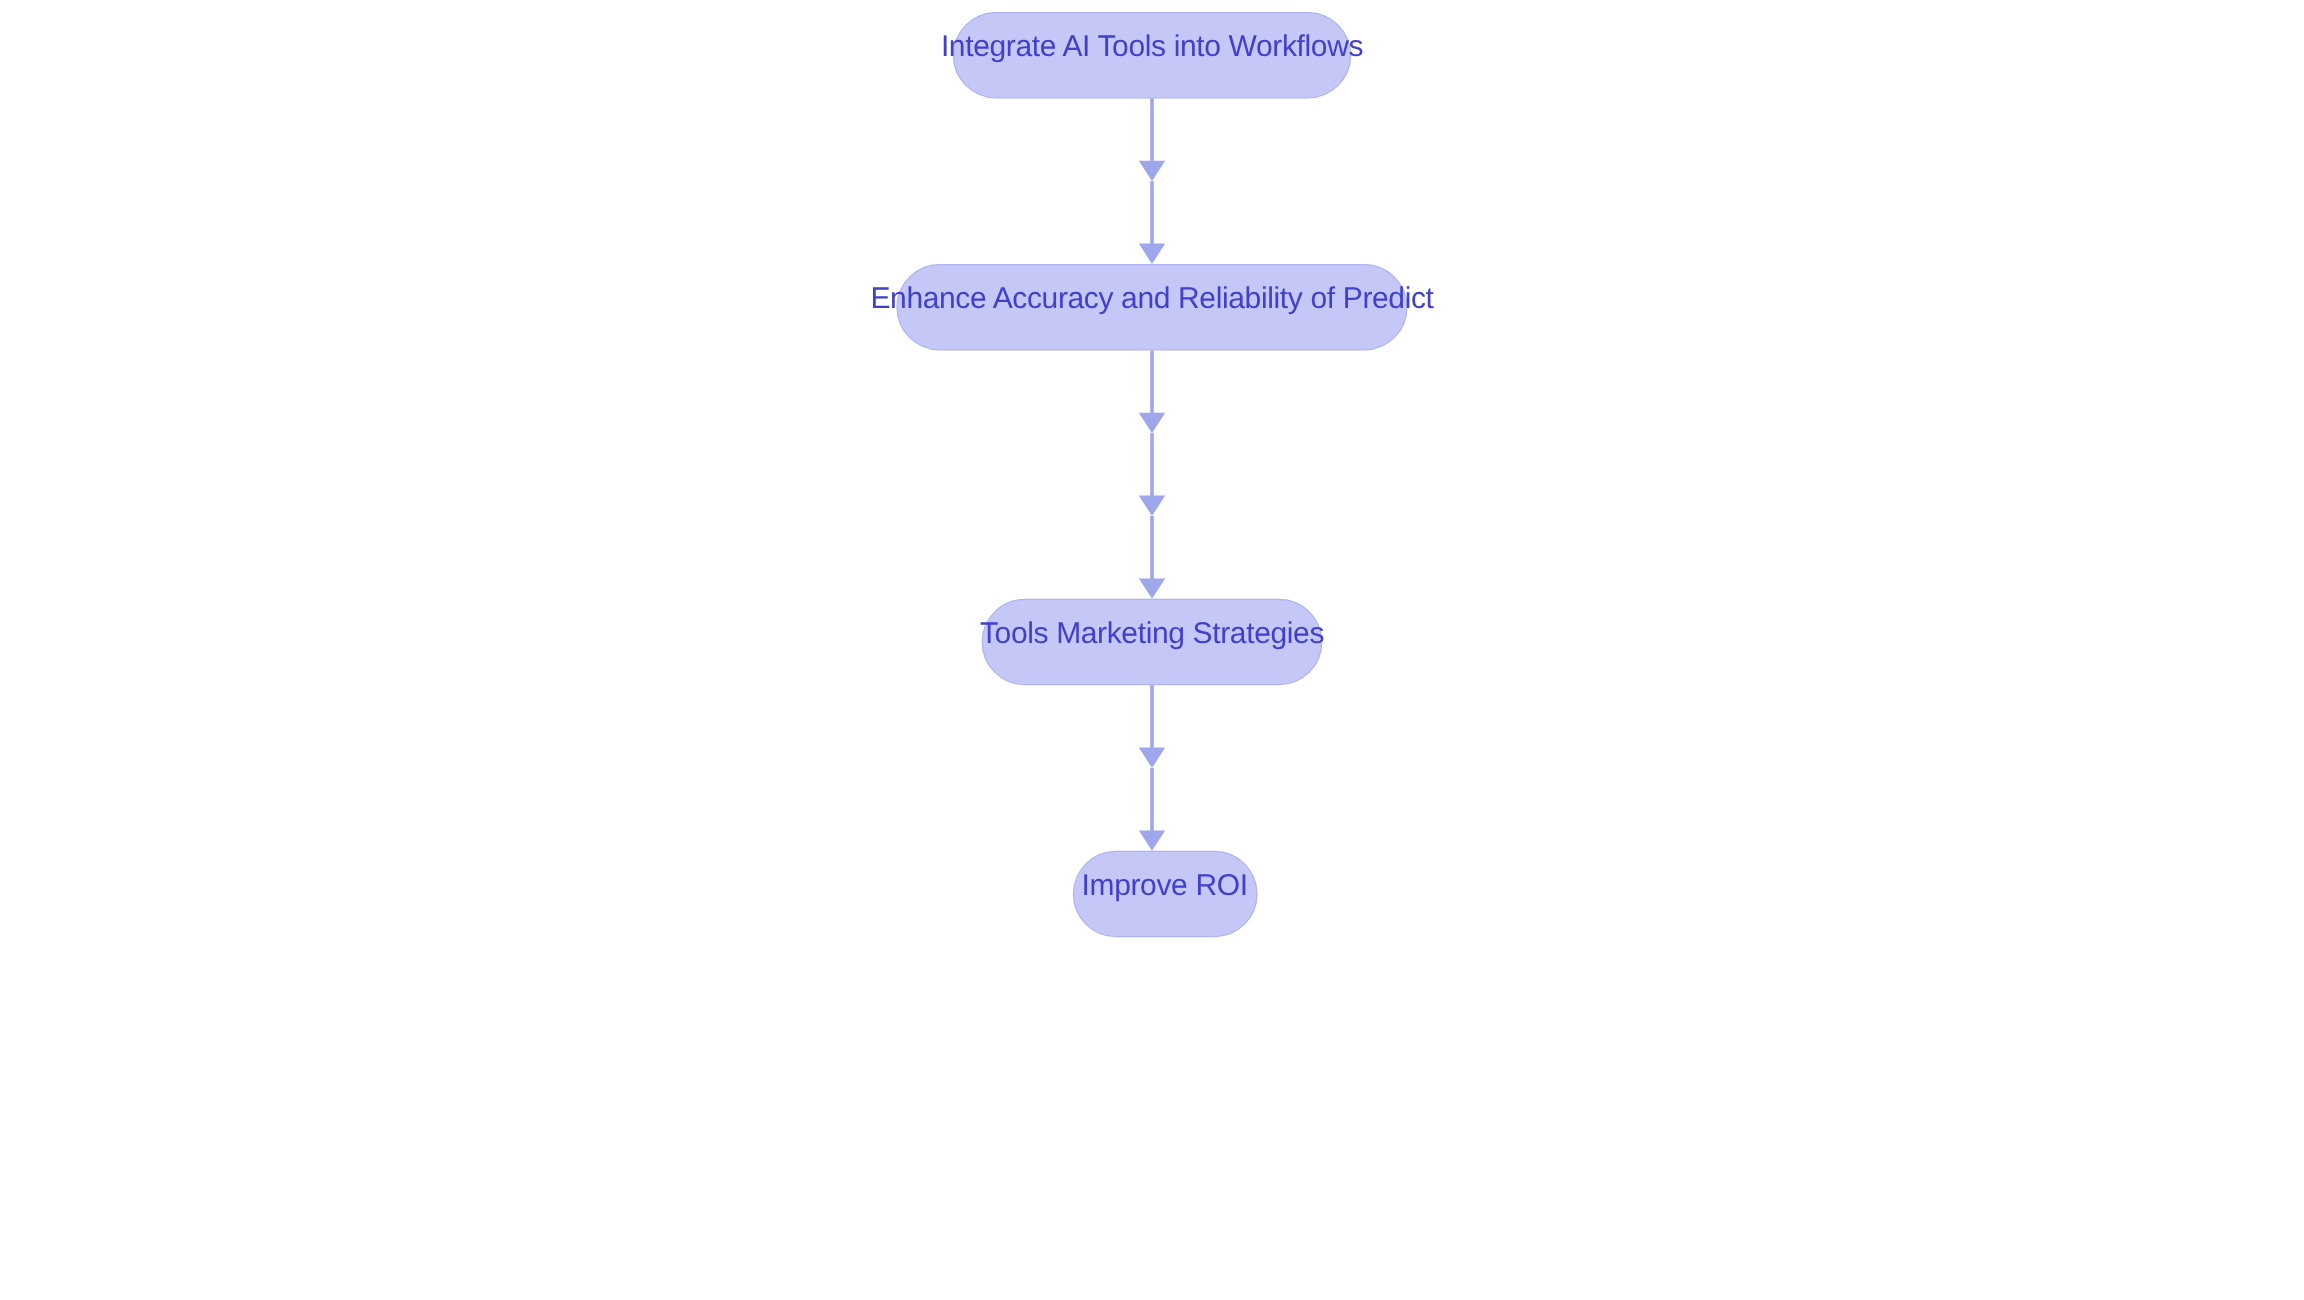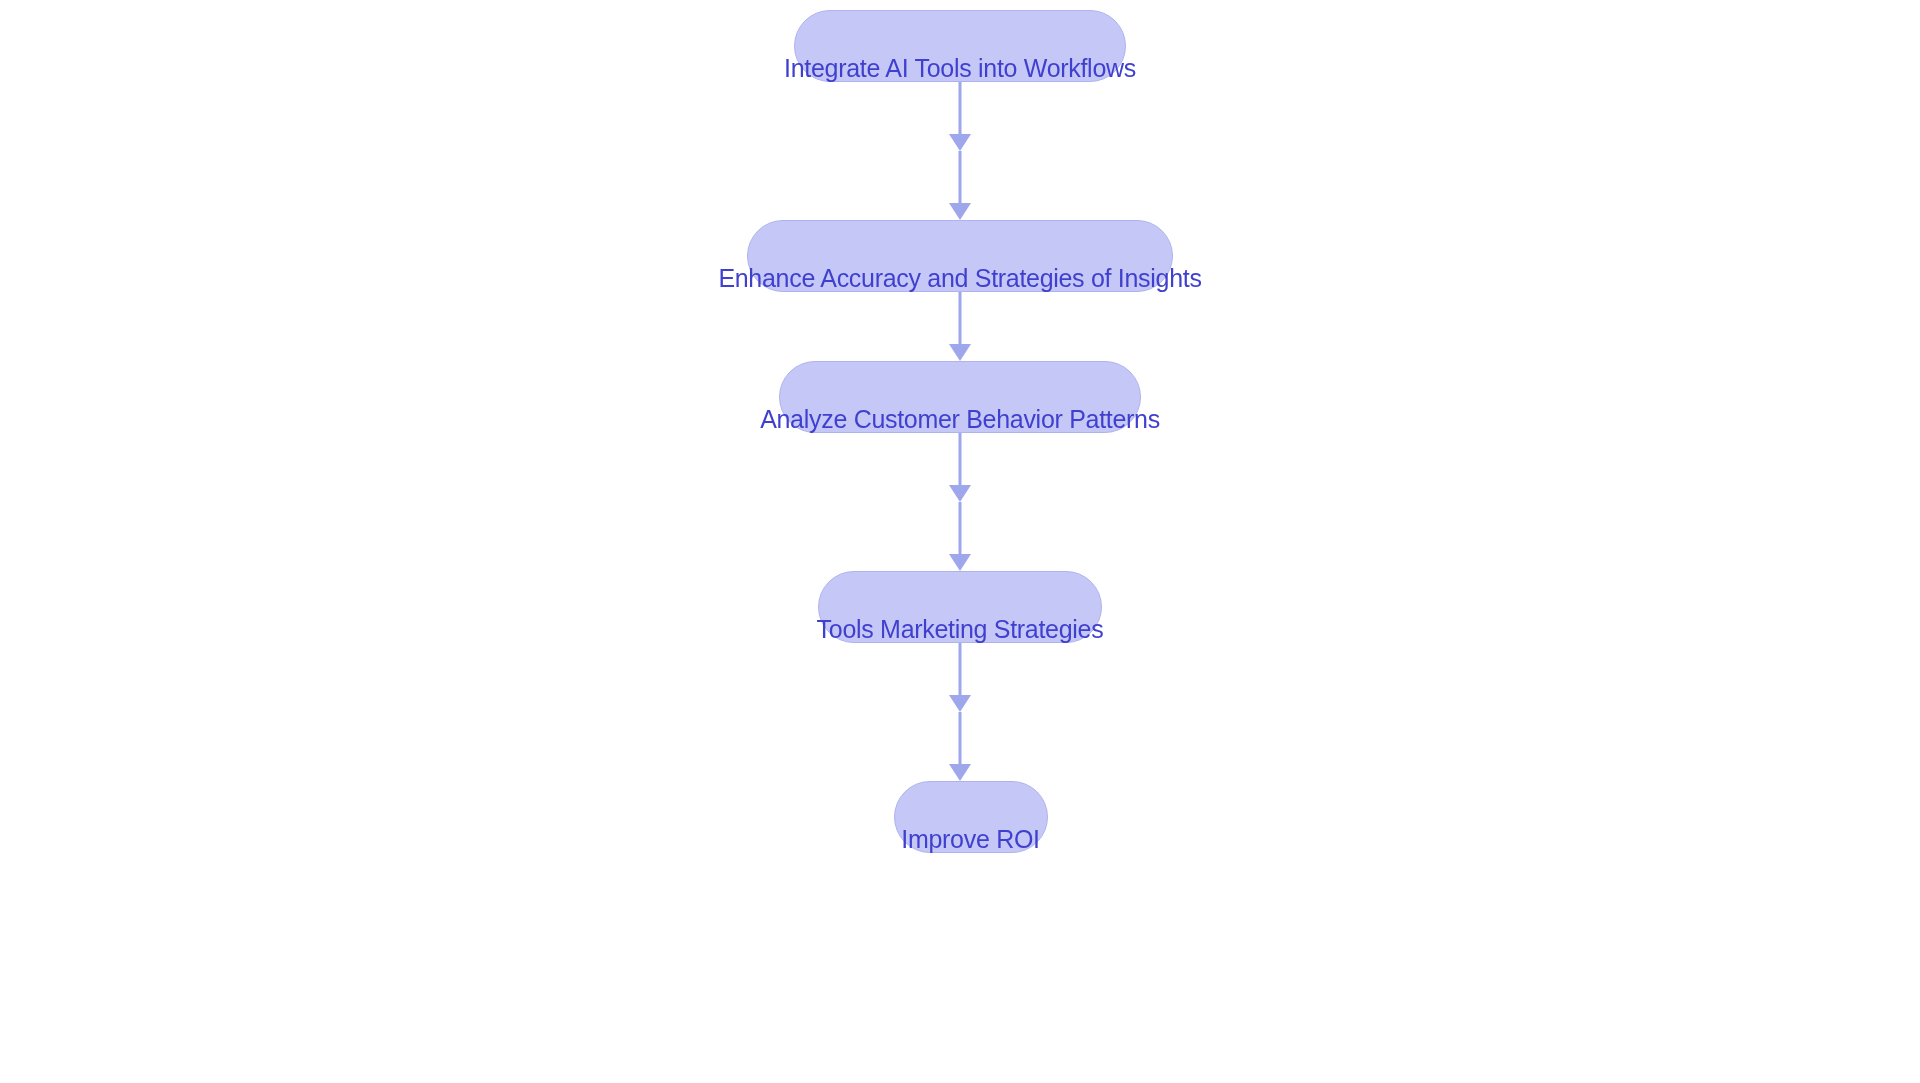--- a/index.html
+++ b/index.html
@@ -28,23 +28,23 @@
     flex-direction: column;
     align-items: center;
   }
   .node {
     box-sizing: border-box;
     height: 72px;
     border-radius: 36px;
     background: #c5c8f7;
     border: 1.6px solid #aeb2ee;
     display: flex;
-    align-items: flex-end;
+    align-items: flex-start;
     justify-content: center;
-    padding: 0 34px;
+    padding: 16px 34px;
   }
   .node-label {
     color: #4040cf;
     font-size: 25px;
     font-family: "Liberation Sans", sans-serif;
     font-weight: 400;
     letter-spacing: -0.3px;
     white-space: nowrap;
     line-height: 1;
   }
@@ -100,31 +100,28 @@
       <div class="connector-head"></div>
     </div>
 
 
     <div class="connector">
       <div class="connector-line"></div>
       <div class="connector-head"></div>
     </div>
 
     <div class="node w2">
-      <span class="node-label">Enhance Accuracy and Strategies of Insights</span>
+      <span class="node-label">Enhance Accuracy and Reliability of Predict</span>
     </div>
 
     <div class="connector">
       <div class="connector-line"></div>
       <div class="connector-head"></div>
     </div>
 
-    <div class="node w3">
-      <span class="node-label">Analyze Customer Behavior Patterns</span>
-    </div>
 
     <div class="connector">
       <div class="connector-line"></div>
       <div class="connector-head"></div>
     </div>
 
 
     <div class="connector">
       <div class="connector-line"></div>
       <div class="connector-head"></div>

